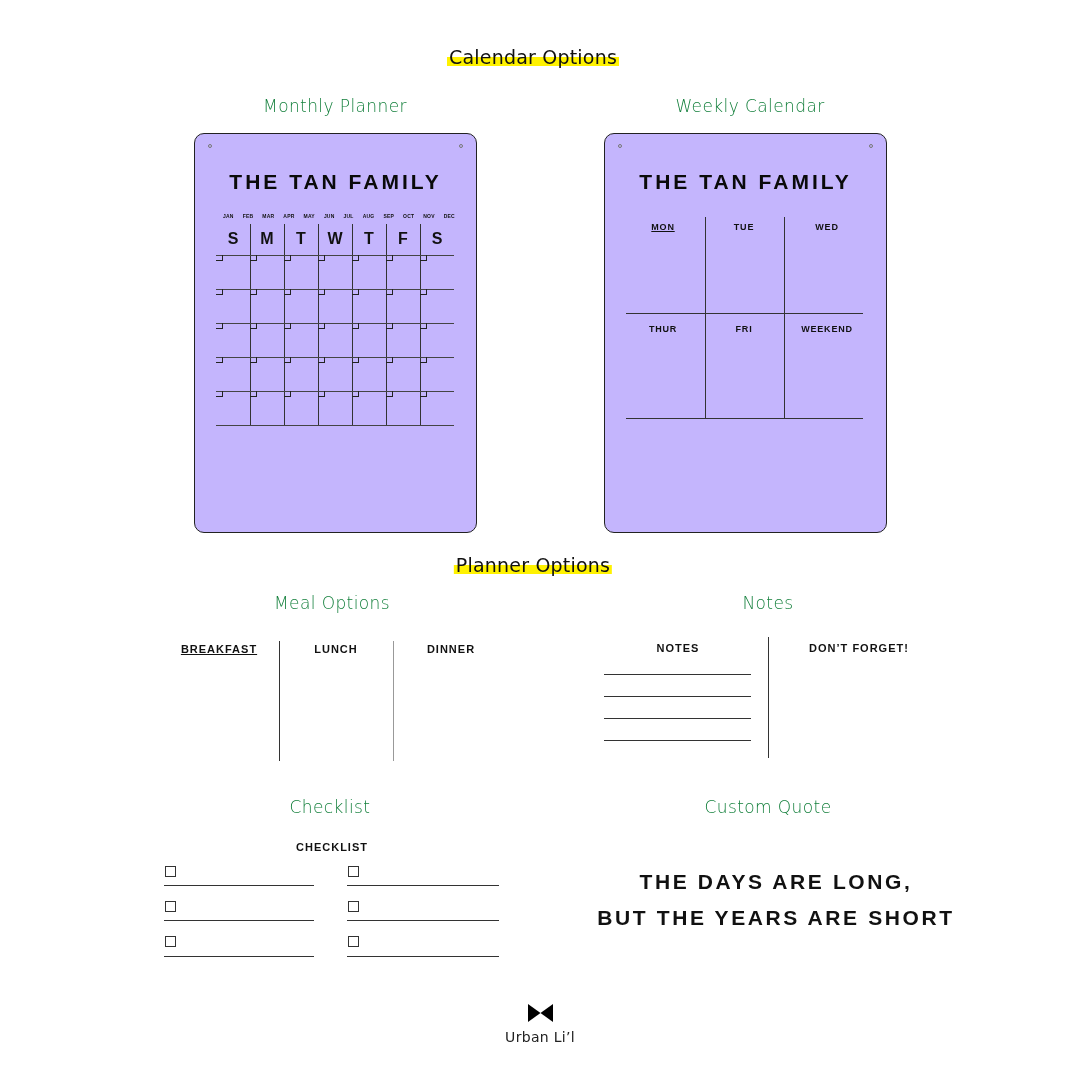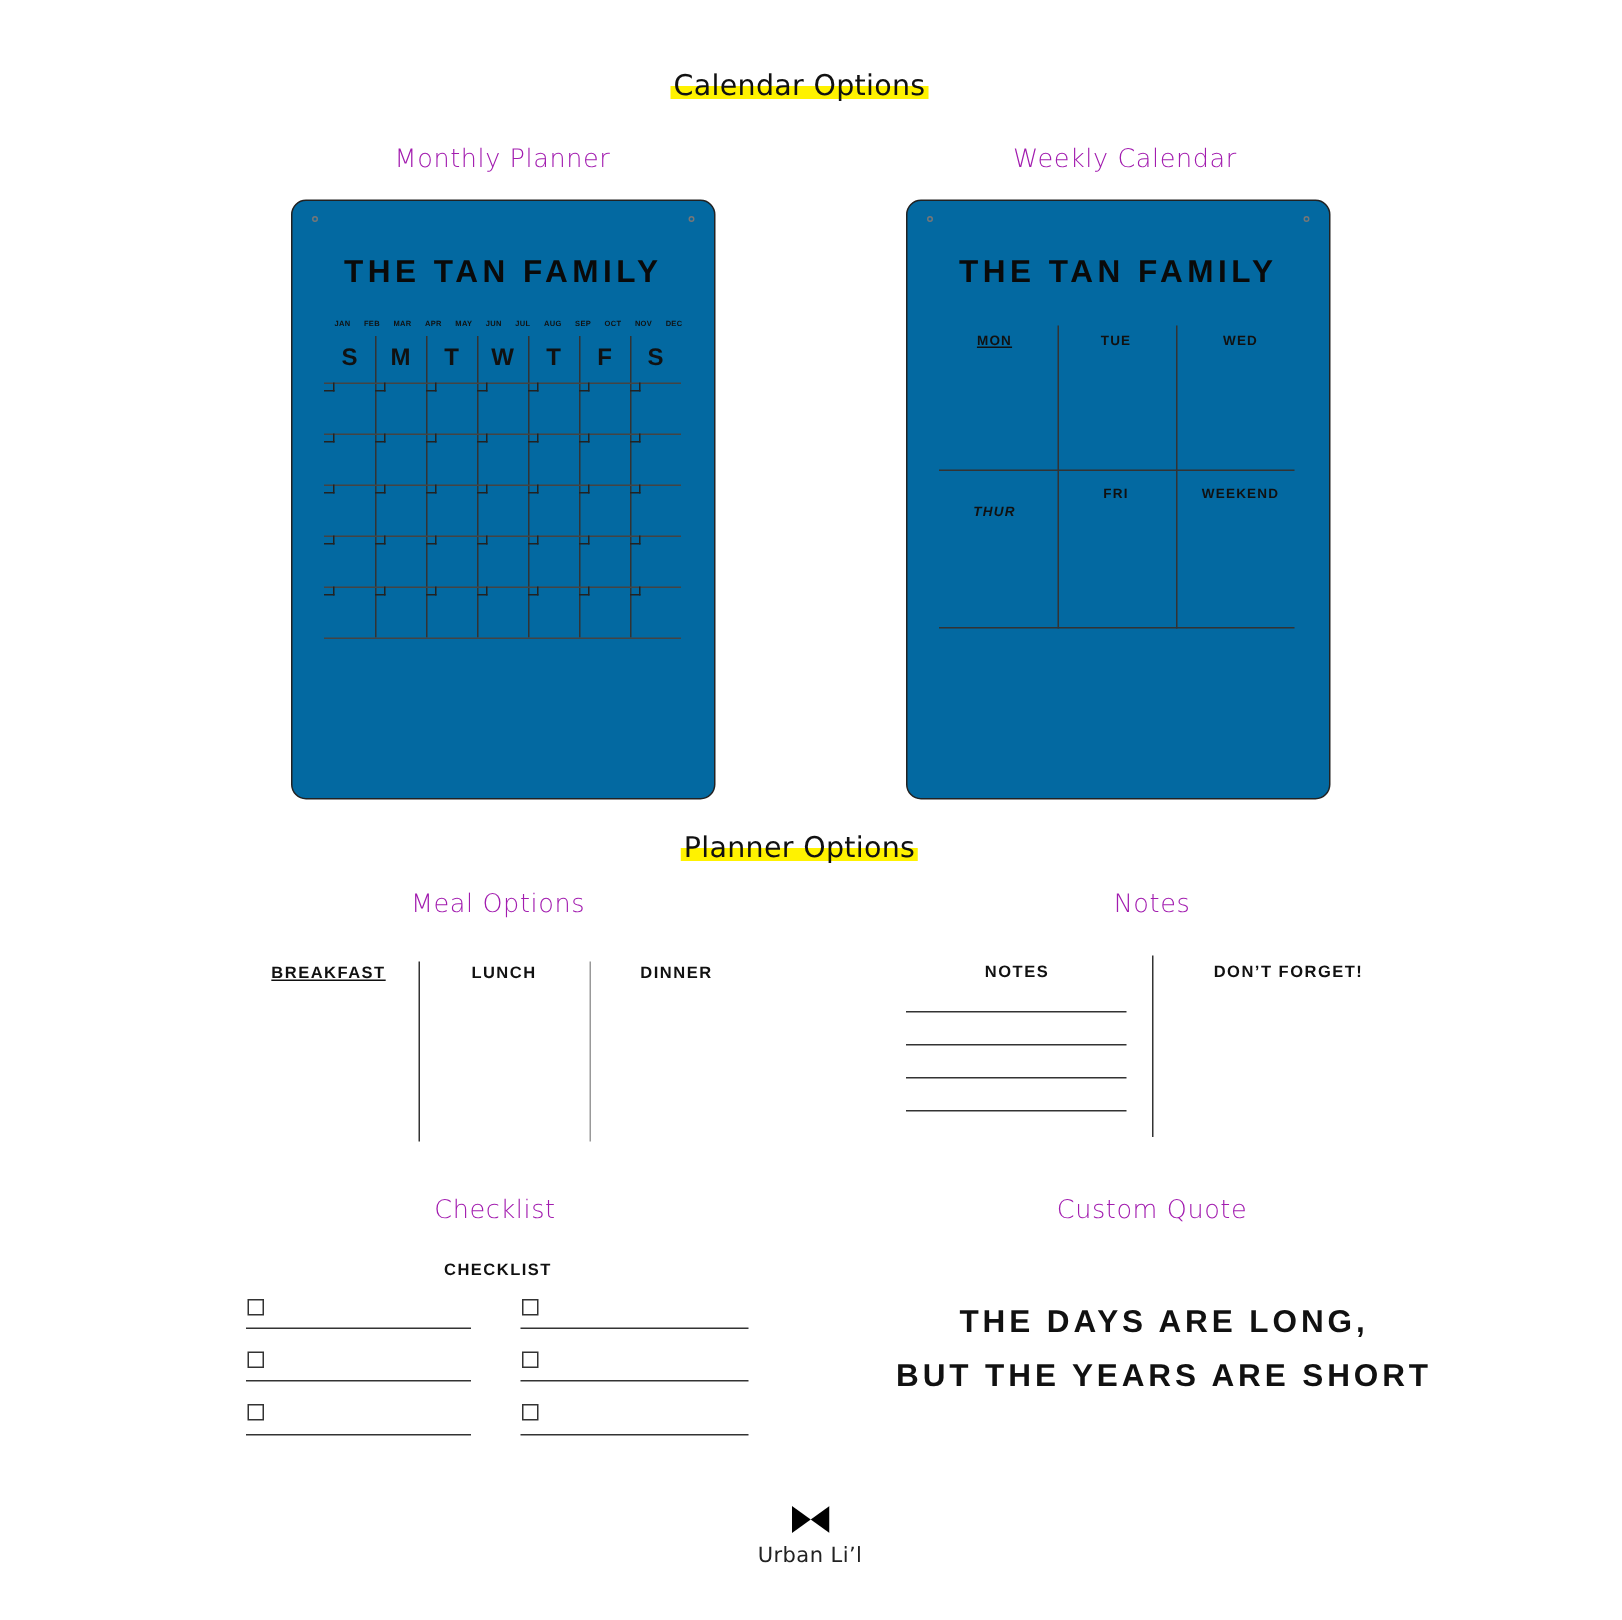--- a/index.html
+++ b/index.html
@@ -8,24 +8,24 @@
   .abs { position: absolute; }
 
   .section-title {
     position: absolute; font-family: "DejaVu Sans", sans-serif; font-size: 19px;
     color: #111; white-space: nowrap; transform: translateX(-50%);
     background: linear-gradient(to bottom, transparent 52%, #fff200 52%, #fff200 92%, transparent 92%);
     padding: 0 2px; letter-spacing: 0.2px;
   }
   .sub-title {
     position: absolute; font-family: "DejaVu Sans", sans-serif; font-size: 17px; font-weight: 300;
-    color: #a21caf; white-space: nowrap; transform: translateX(-50%); letter-spacing: 0.4px;
+    color: #15803d; white-space: nowrap; transform: translateX(-50%); letter-spacing: 0.4px;
   }
 
-  .board { position: absolute; border: 1.3px solid #222; border-radius: 10px; background: #0369a1; }
+  .board { position: absolute; border: 1.3px solid #222; border-radius: 10px; background: #c4b5fd; }
   .hole { position: absolute; width: 4px; height: 4px; border: 1px solid #777; border-radius: 50%; top: 10px; }
   .board-title {
     position: absolute; left: 0; right: 0; text-align: center; font-family: "Liberation Sans", sans-serif;
     font-weight: 700; font-size: 21px; letter-spacing: 3px; color: #0a0a0a;
   }
 
   
   .months { position: absolute; left: 28px; width: 232px; display: flex; justify-content: space-between; top: 79px; }
   .months span { font-family: "Liberation Sans", sans-serif; font-size: 5px; font-weight: 700; letter-spacing: 0.2px; }
   .dow { position: absolute; top: 96px; left: 21px; width: 238px; display: flex; }
@@ -135,21 +135,21 @@
     </div>
 </div>
 
 <div class="board" style="left:604px; top:133px; width:283px; height:400px;">
   <div class="hole" style="left:13px;"></div>
   <div class="hole" style="right:13px;"></div>
   <div class="board-title" style="top:36px;">THE TAN FAMILY</div>
   <div class="wk-label" style="left:58px; top:88px;text-decoration:underline;">MON</div>
   <div class="wk-label" style="left:139px; top:88px;">TUE</div>
   <div class="wk-label" style="left:222px; top:88px;">WED</div>
-  <div class="wk-label" style="left:58px; top:202px;font-style:italic;">THUR</div>
+  <div class="wk-label" style="left:58px; top:190px;">THUR</div>
   <div class="wk-label" style="left:139px; top:190px;">FRI</div>
   <div class="wk-label" style="left:222px; top:190px;">WEEKEND</div>
   <div class="line-v" style="left:100px; top:83px; height:202px;"></div>
   <div class="line-v" style="left:179px; top:83px; height:202px;"></div>
   <div class="line-h" style="left:21px; width:237px; top:179px;"></div>
   <div class="line-h" style="left:21px; width:237px; top:284px;"></div>
 </div>
 
 <div class="section-title" style="left:533px; top:554px;">Planner Options</div>
 

